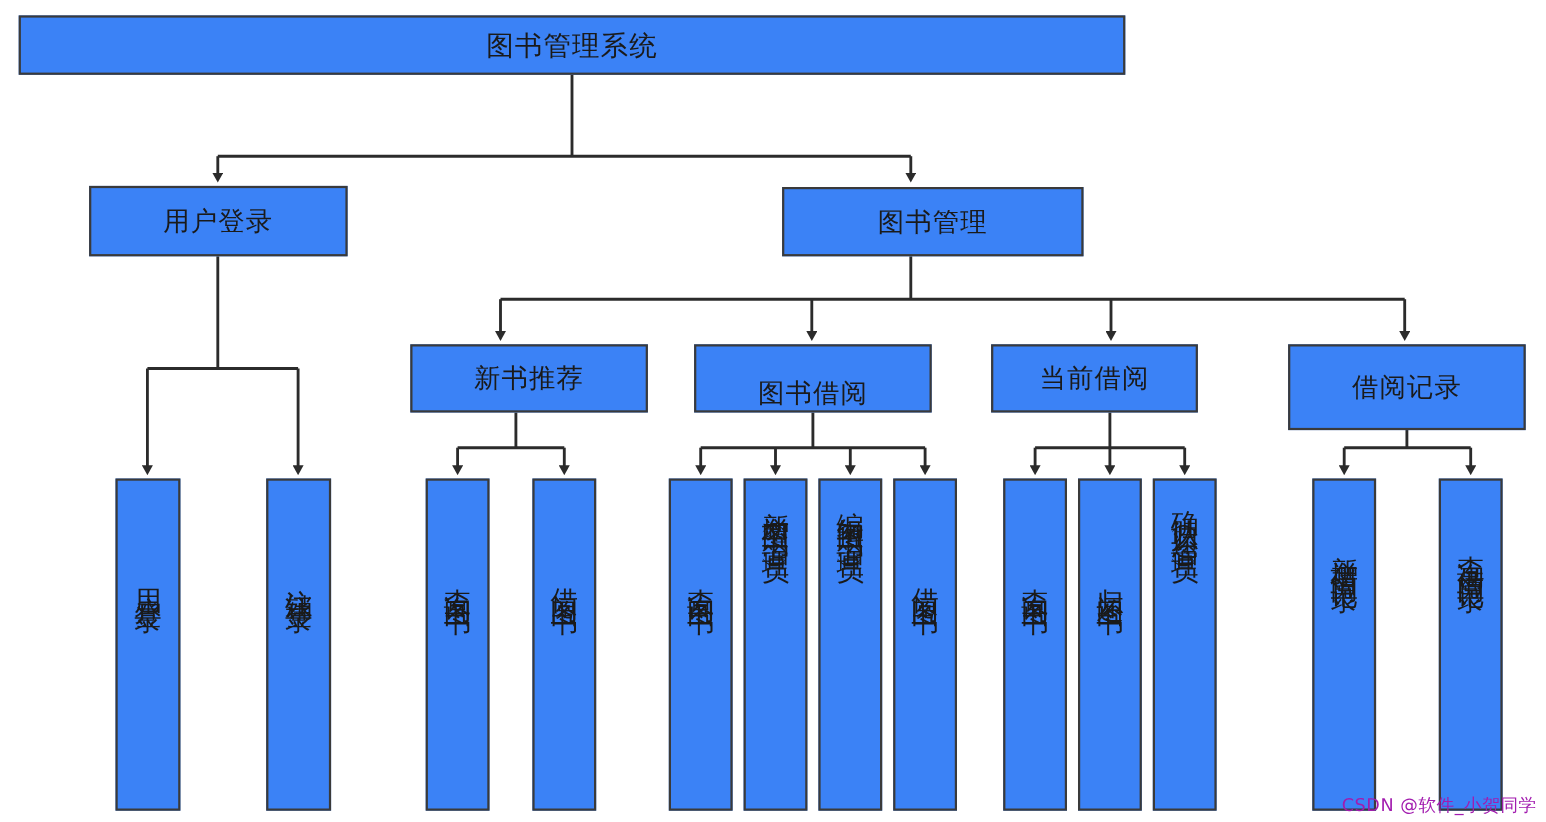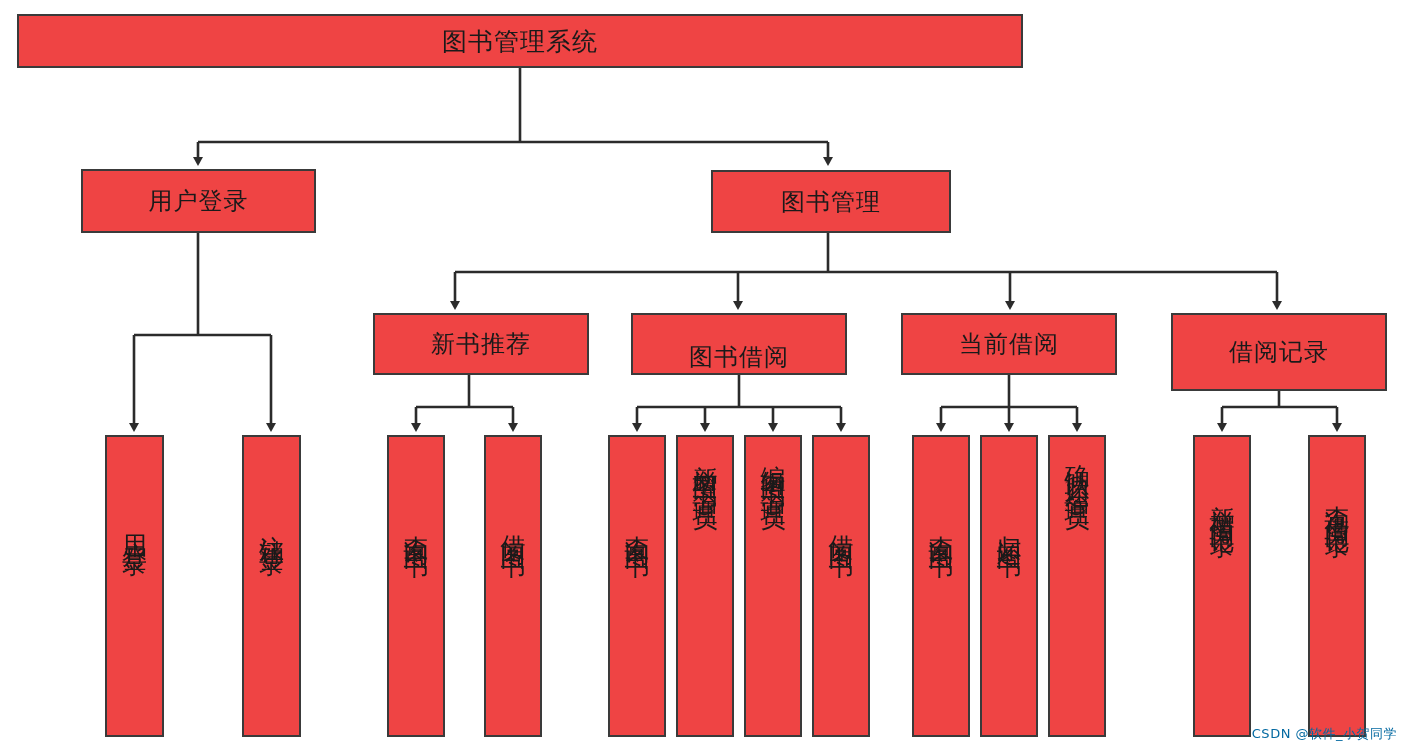--- a/index.html
+++ b/index.html
@@ -10,21 +10,21 @@
   }
   #chart-root{position:relative;width:1405px;height:747px;background:#ffffff;}
 
   
   #connectors{position:absolute;left:0;top:0;width:1405px;height:747px;pointer-events:none;}
 
   
   .node{
     position:absolute;
     box-sizing:border-box;
-    background:#ef4444;
+    background:#3b82f6;
     border:2px solid #3a3a3a;
     display:flex;
     align-items:center;
     justify-content:center;
     color:#1a1a1a;
   }
   .node.horiz{ font-size:24px; letter-spacing:1px; }
   .node.root{ font-size:25px; }
 
   
@@ -40,22 +40,22 @@
     line-height:1.0;
     letter-spacing:6px;
     white-space:pre;
     display:block;
   }
 
   .watermark{
     position:absolute;
     right:8px;
     bottom:4px;
-    font-size:13px;
-    color:#0369a1;
+    font-size:16px;
+    color:#a21caf;
     letter-spacing:0.5px;
     white-space:nowrap;
     user-select:none;
   }
 </style>
 </head>
 <body>
 
 <div id="chart-root">
 
@@ -109,31 +109,31 @@
     </g>
   </svg>
 
   <div class="node horiz root" style="left:17px;top:14px;width:1006px;height:54px;">
     <span>图书管理系统</span>
   </div>
 
   <div class="node horiz" style="left:81px;top:169px;width:235px;height:64px;">
     <span>用户登录</span>
   </div>
-  <div class="node horiz" style="left:711px;top:170px;width:240px;height:63px;">
+  <div class="node horiz" style="left:711px;top:170px;width:274px;height:63px;">
     <span>图书管理</span>
   </div>
 
   <div class="node horiz" style="left:361px;top:313px;width:216px;height:62px;margin-left:12px;">
     <span>新书推荐</span>
   </div>
   <div class="node horiz" style="left:631px;top:313px;width:216px;height:62px;align-items:flex-end;">
     <span>图书借阅</span>
   </div>
-  <div class="node horiz" style="left:901px;top:313px;width:216px;height:62px;">
+  <div class="node horiz" style="left:901px;top:313px;width:188px;height:62px;">
     <span>当前借阅</span>
   </div>
   <div class="node horiz" style="left:1171px;top:313px;width:216px;height:78px;">
     <span>借阅记录</span>
   </div>
 
   <div class="node vert" style="left:105px;top:435px;width:59px;height:302px;padding-top:78px;">
     <span class="vtext">用户登录</span>
   </div>
   <div class="node vert" style="left:242px;top:435px;width:59px;height:302px;padding-top:78px;">

